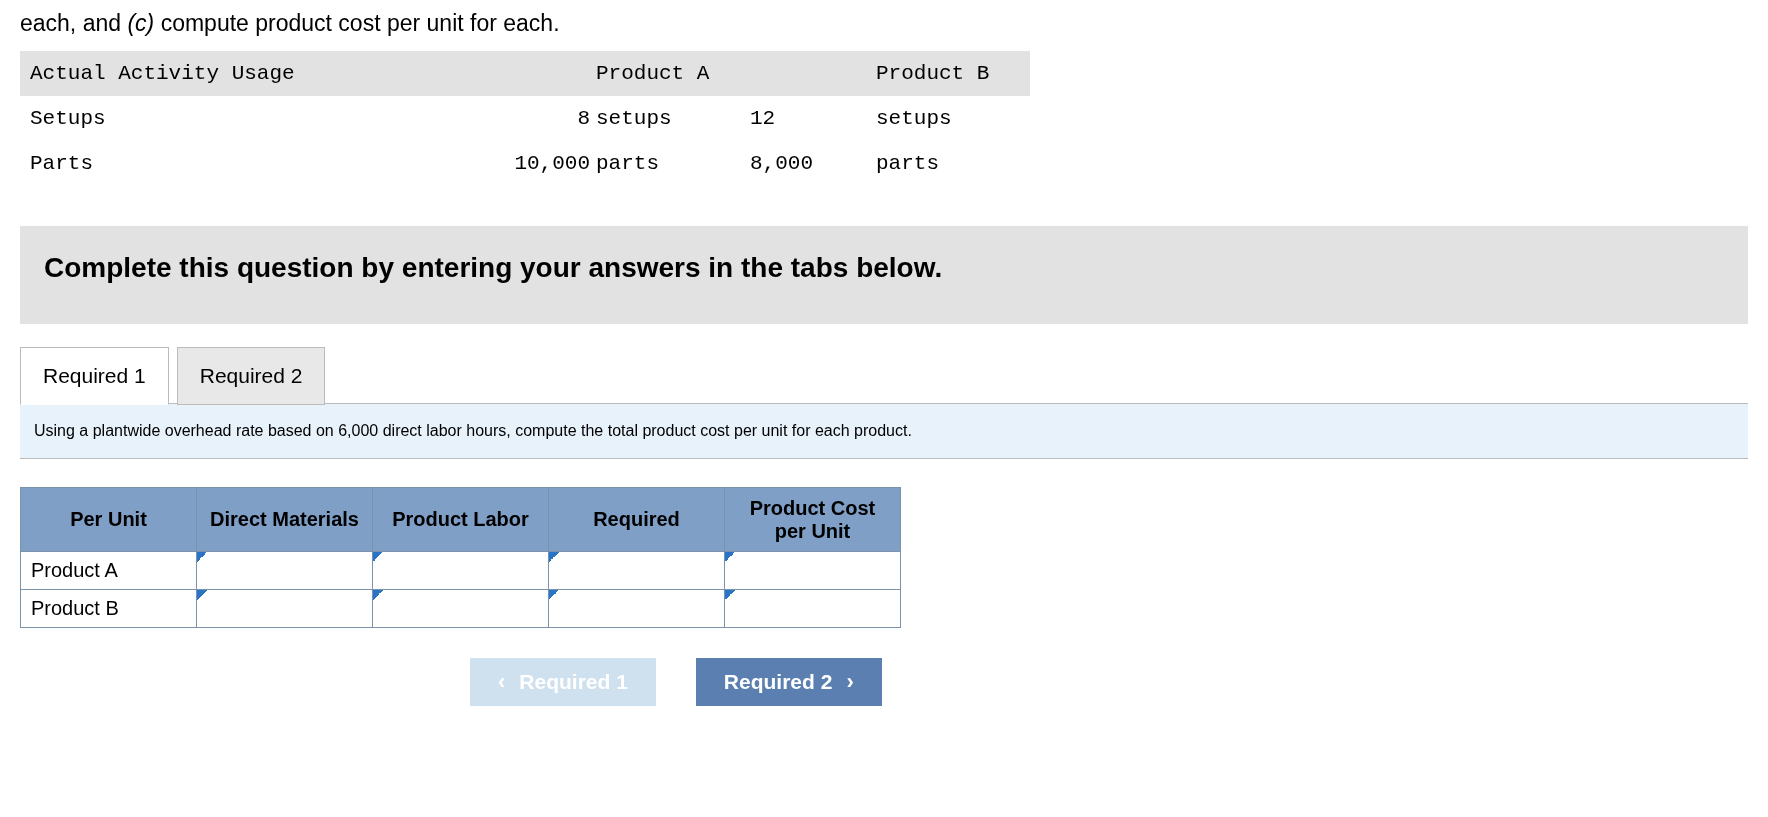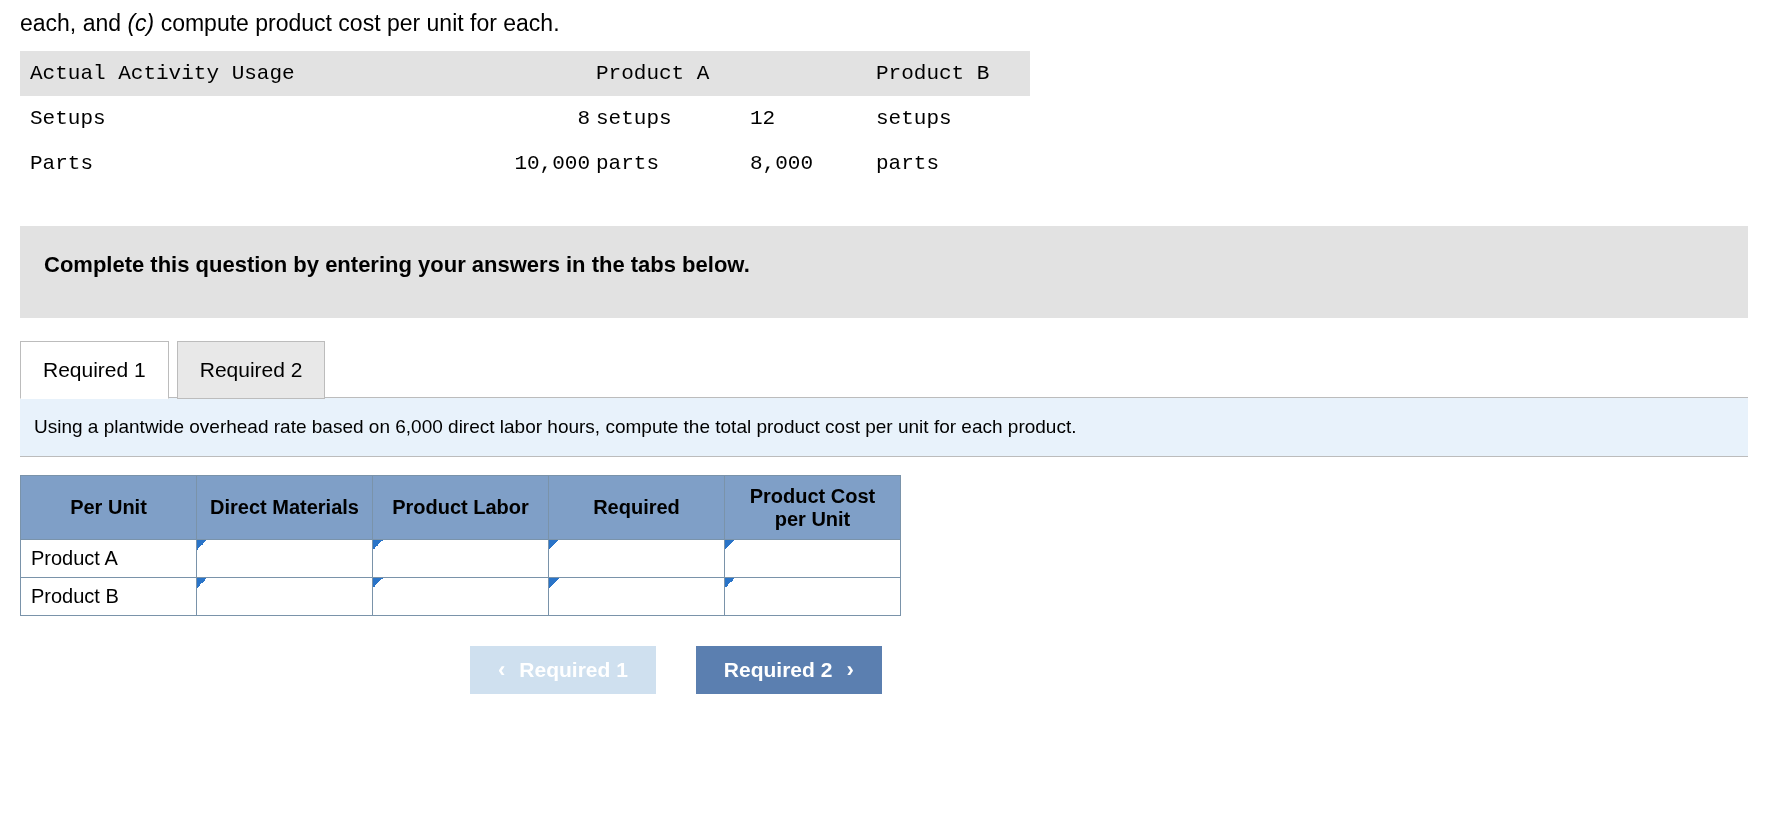--- a/index.html
+++ b/index.html
@@ -28,21 +28,21 @@
   .usage-table .c1 { width: 140px; text-align: right; }
   .usage-table .c1b { width: 160px; text-align: left; padding-left: 6px; }
   .usage-table .c2 { width: 120px; }
   .usage-table .c2b { width: 160px; text-align: left; padding-left: 6px; }
 
   
   .instruction-bar {
     background: #e2e2e2;
     padding: 26px 24px 40px 24px;
     font-weight: bold;
-    font-size: 22px;
+    font-size: 28px;
   }
 
   
   .tab-row { display: flex; align-items: flex-end; height: 66px; margin-top: 14px; }
   .tab {
     border: 1px solid #bcbcbc;
     padding: 16px 22px;
     font-size: 21px;
     background: #e8e8e8;
     cursor: pointer;
@@ -52,26 +52,26 @@
   .tab + .tab { margin-left: 8px; }
   .tab.active { background: #fff; border-bottom-color: #fff; }
   .tab-underline { border-top: 1px solid #bcbcbc; flex: 1; }
 
   
   .prompt-strip {
     background: #e8f2fb;
     border-top: 1px solid #bcbcbc;
     border-bottom: 1px solid #bcbcbc;
     padding: 18px 14px;
-    font-size: 19px;
+    font-size: 16px;
     margin-top: -1px;
   }
 
   
-  .answer-table { border-collapse: collapse; margin-top: 18px; border-radius: 19px; }
+  .answer-table { border-collapse: collapse; margin-top: 28px; border-radius: 19px; }
   .answer-table th, .answer-table td {
     border: 1px solid #7a93aa;
     text-align: center;
     font-size: 20px;
   }
   .answer-table th {
     background: #7f9fc7;
     color: #000;
     font-weight: bold;
     height: 64px;

